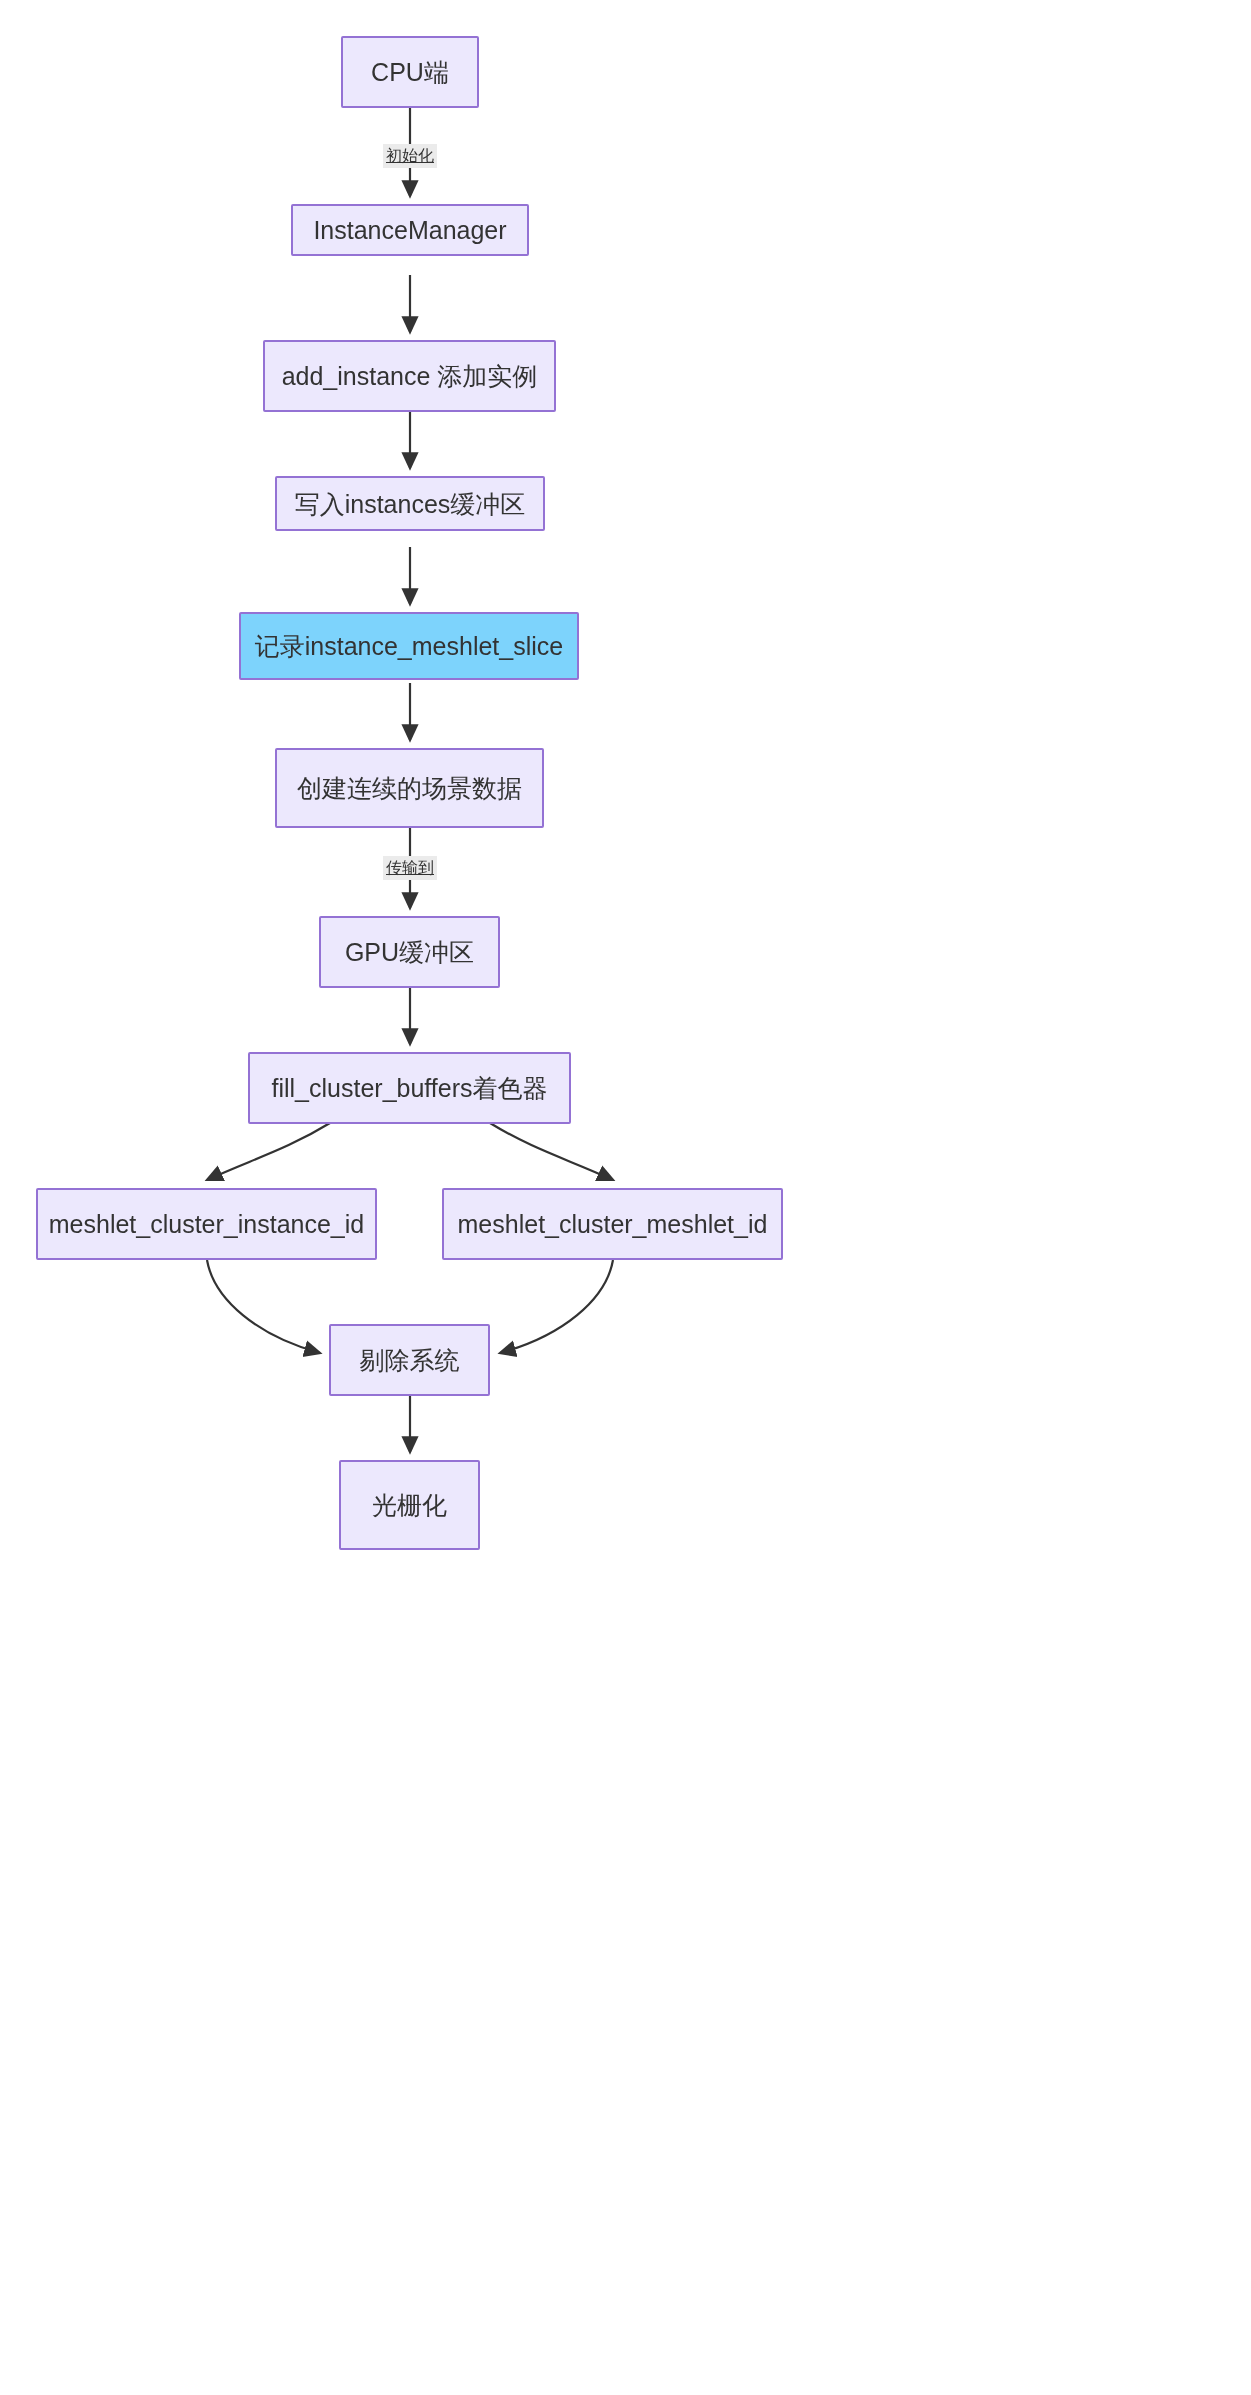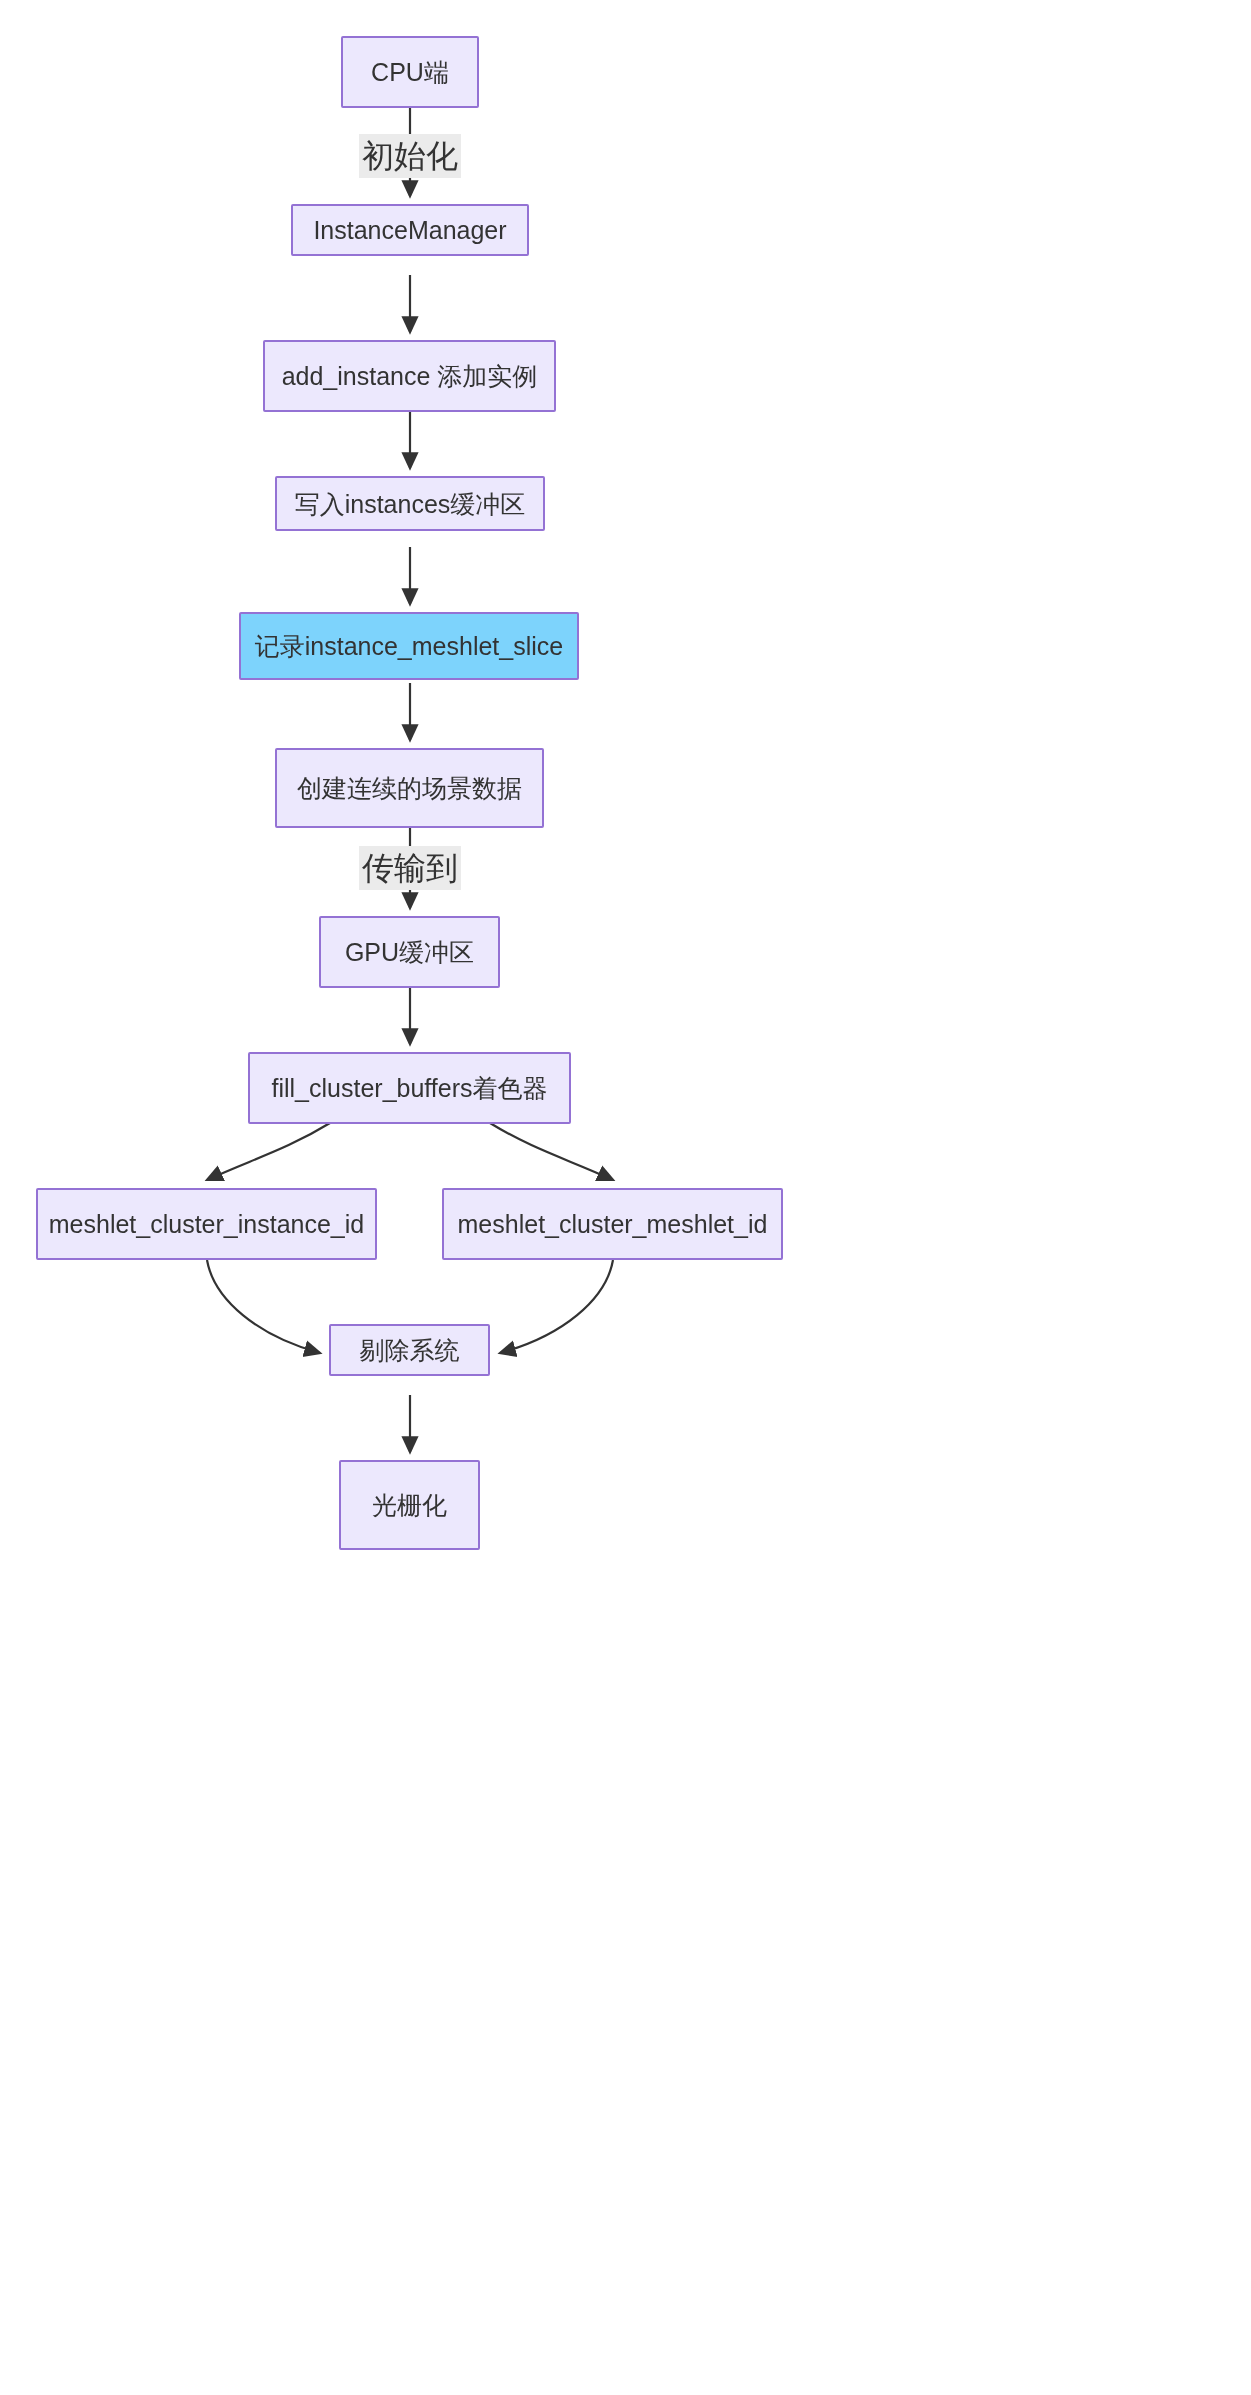--- a/index.html
+++ b/index.html
@@ -41,25 +41,26 @@
     overflow: hidden;
   }
   .node-label {
     display: block;
     white-space: nowrap;
   }
   .edge-label {
     position: absolute;
     background: #EBEBEB;
     color: #333333;
-    font-size: 32px;
+    font-size: 16px;
     line-height: 1.25;
     padding: 2px 3px;
     white-space: nowrap;
     transform: translate(-50%, -50%);
+    text-decoration: underline;
   }
 </style>
 </head>
 <body>
 
 <div id="canvas" style="background: rgb(255, 255, 255); padding-left: 12px;">
 
   <svg id="edge-layer" viewBox="0 0 1251 2395" width="1251" height="2395" xmlns="http://www.w3.org/2000/svg">
     <defs>
       <marker id="arrowhead" markerWidth="9" markerHeight="9" refX="7.2" refY="4.5" orient="auto" markerUnits="strokeWidth">
@@ -125,21 +126,21 @@
   </div>
 
   <div class="node" style="left: 36px; top: 1188px; width: 341px; height: 72px; background: rgb(236, 232, 253); border-color: rgb(148, 114, 212); color: rgb(51, 51, 51);">
     <span class="node-label">meshlet_cluster_instance_id</span>
   </div>
 
   <div class="node" style="left: 442px; top: 1188px; width: 341px; height: 72px; background: rgb(236, 232, 253); border-color: rgb(148, 114, 212); color: rgb(51, 51, 51);">
     <span class="node-label">meshlet_cluster_meshlet_id</span>
   </div>
 
-  <div class="node" style="left: 329px; top: 1324px; width: 161px; height: 52px; background: rgb(236, 232, 253); border-color: rgb(148, 114, 212); color: rgb(51, 51, 51);">
+  <div class="node" style="left: 329px; top: 1324px; width: 161px; height: 72px; background: rgb(236, 232, 253); border-color: rgb(148, 114, 212); color: rgb(51, 51, 51);">
     <span class="node-label">剔除系统</span>
   </div>
 
   <div class="node" style="left: 339px; top: 1460px; width: 141px; height: 90px; background: rgb(236, 232, 253); border-color: rgb(148, 114, 212); color: rgb(51, 51, 51);">
     <span class="node-label">光栅化</span>
   </div>
 
   <div class="edge-label" style="left: 410px; top: 156px; background: rgb(235, 235, 235); color: rgb(51, 51, 51);">初始化</div>
   <div class="edge-label" style="left: 410px; top: 868px; background: rgb(235, 235, 235); color: rgb(51, 51, 51);">传输到</div>
 

